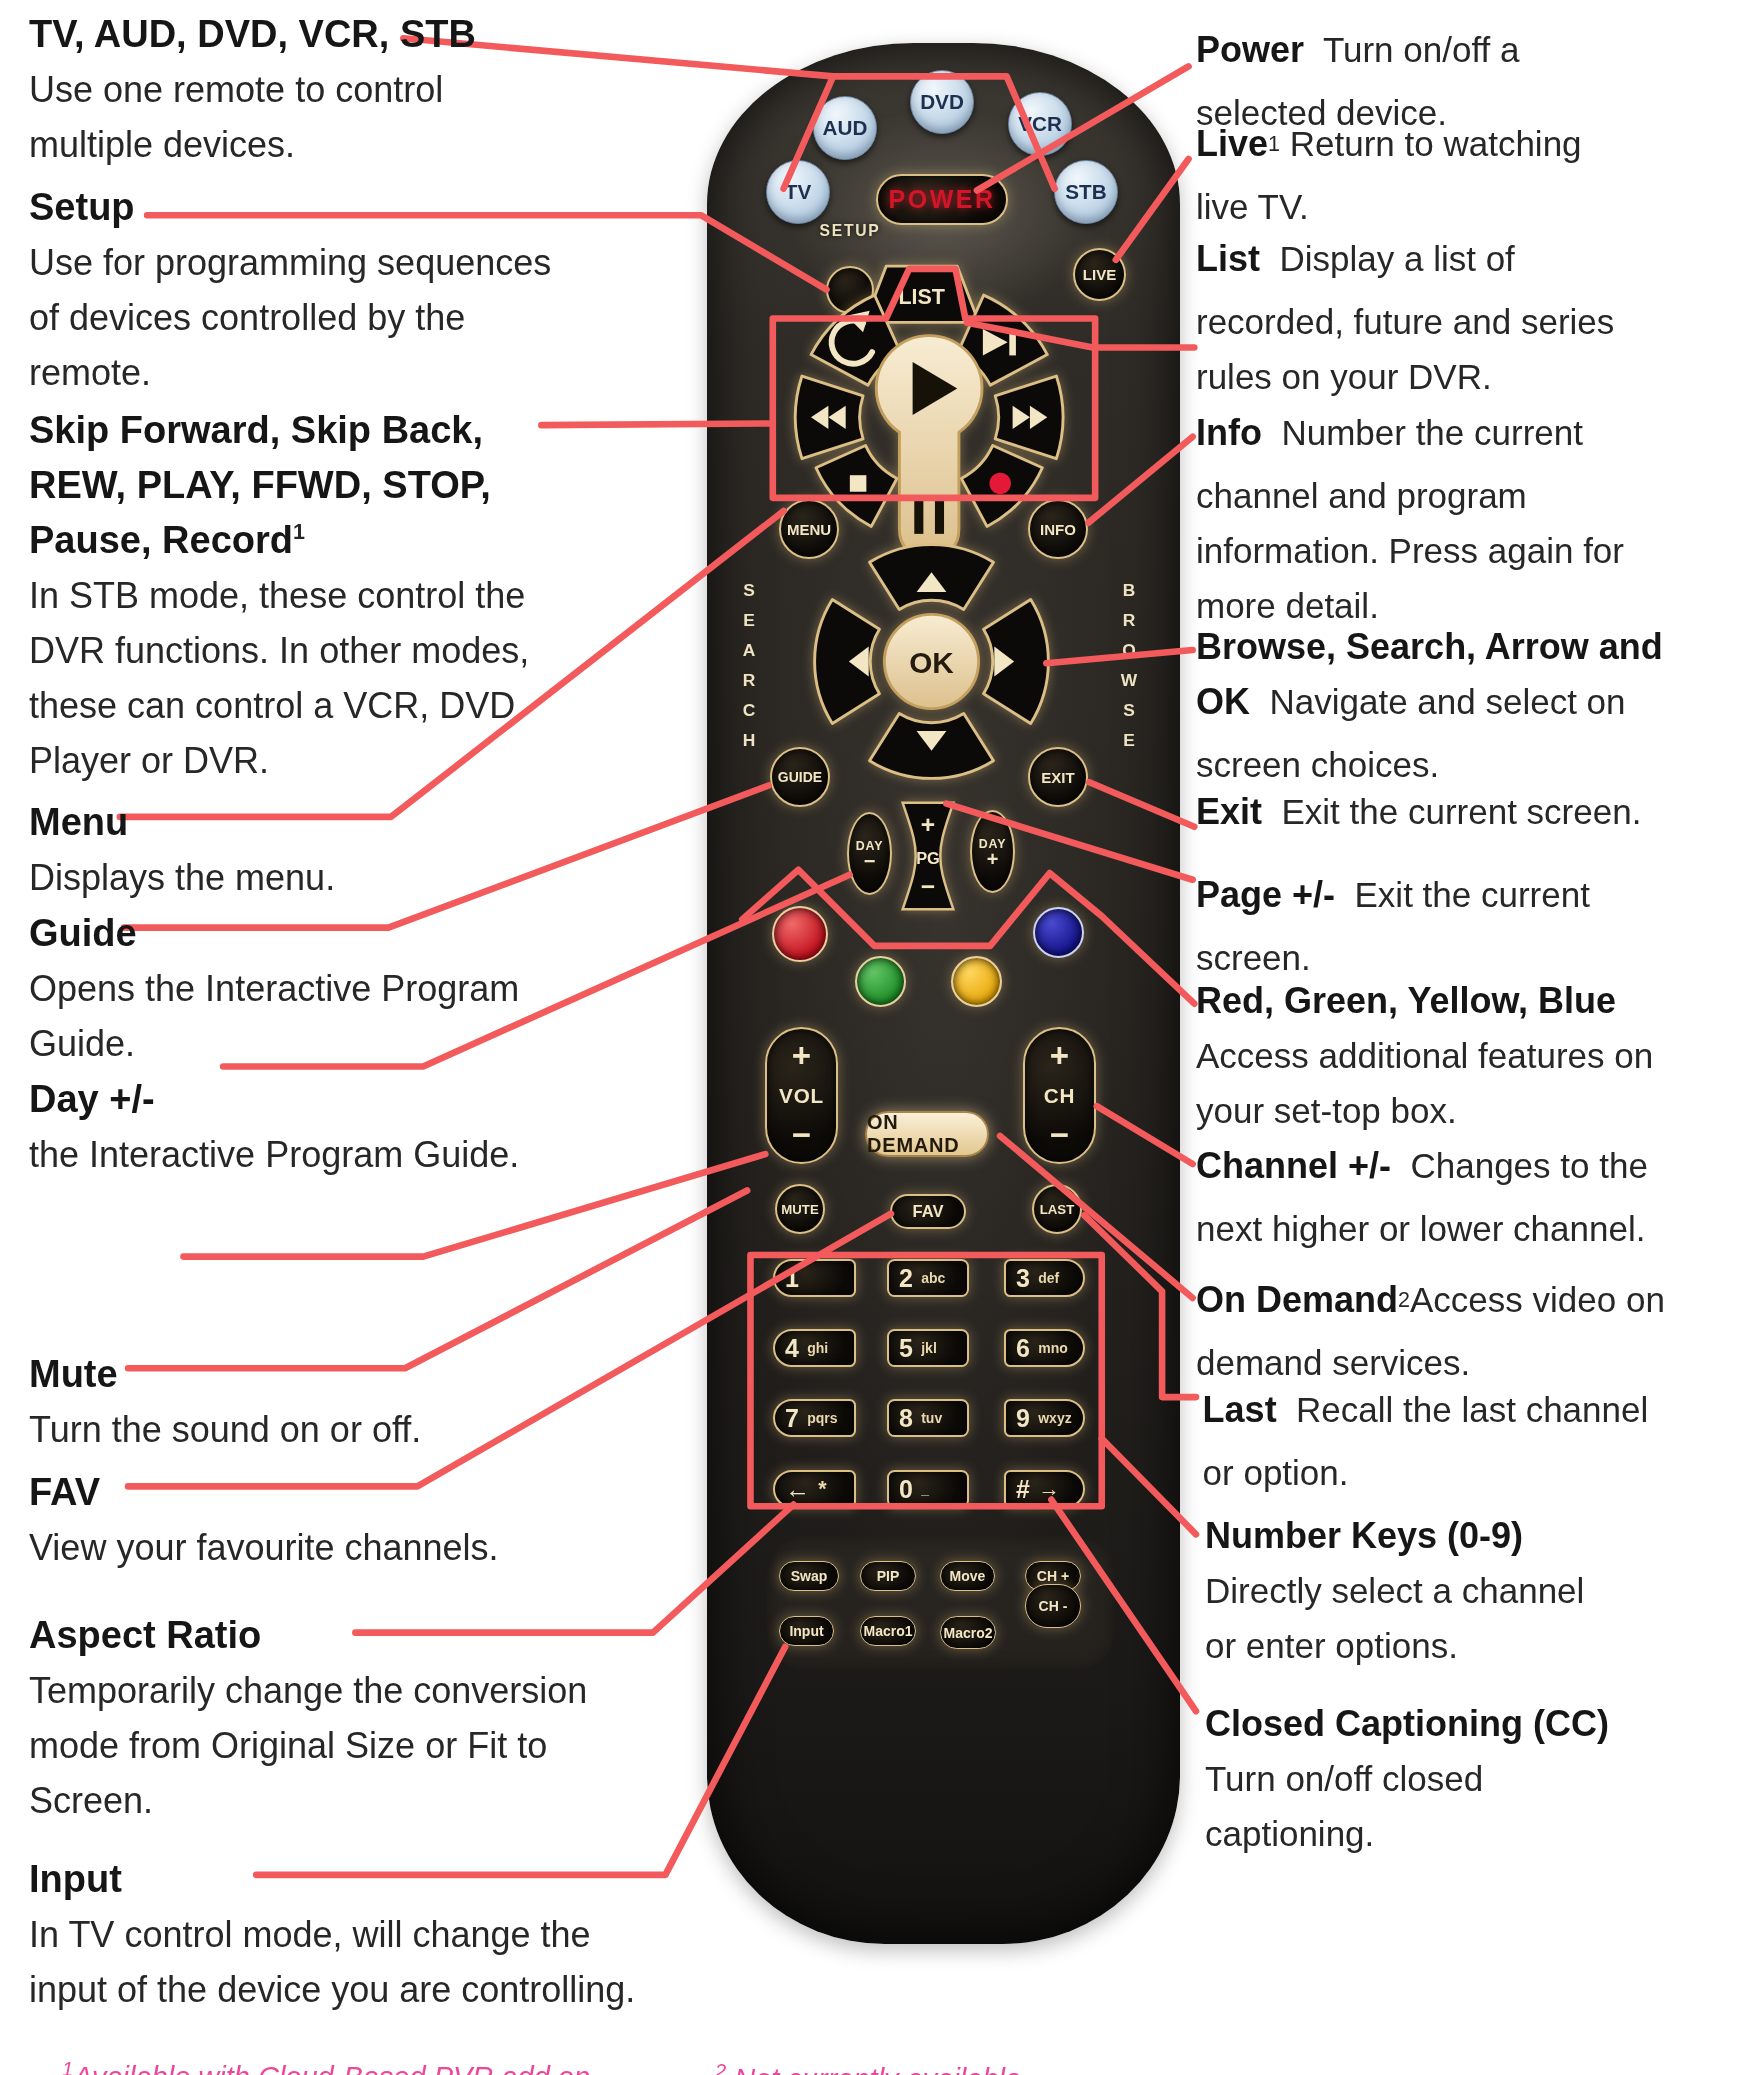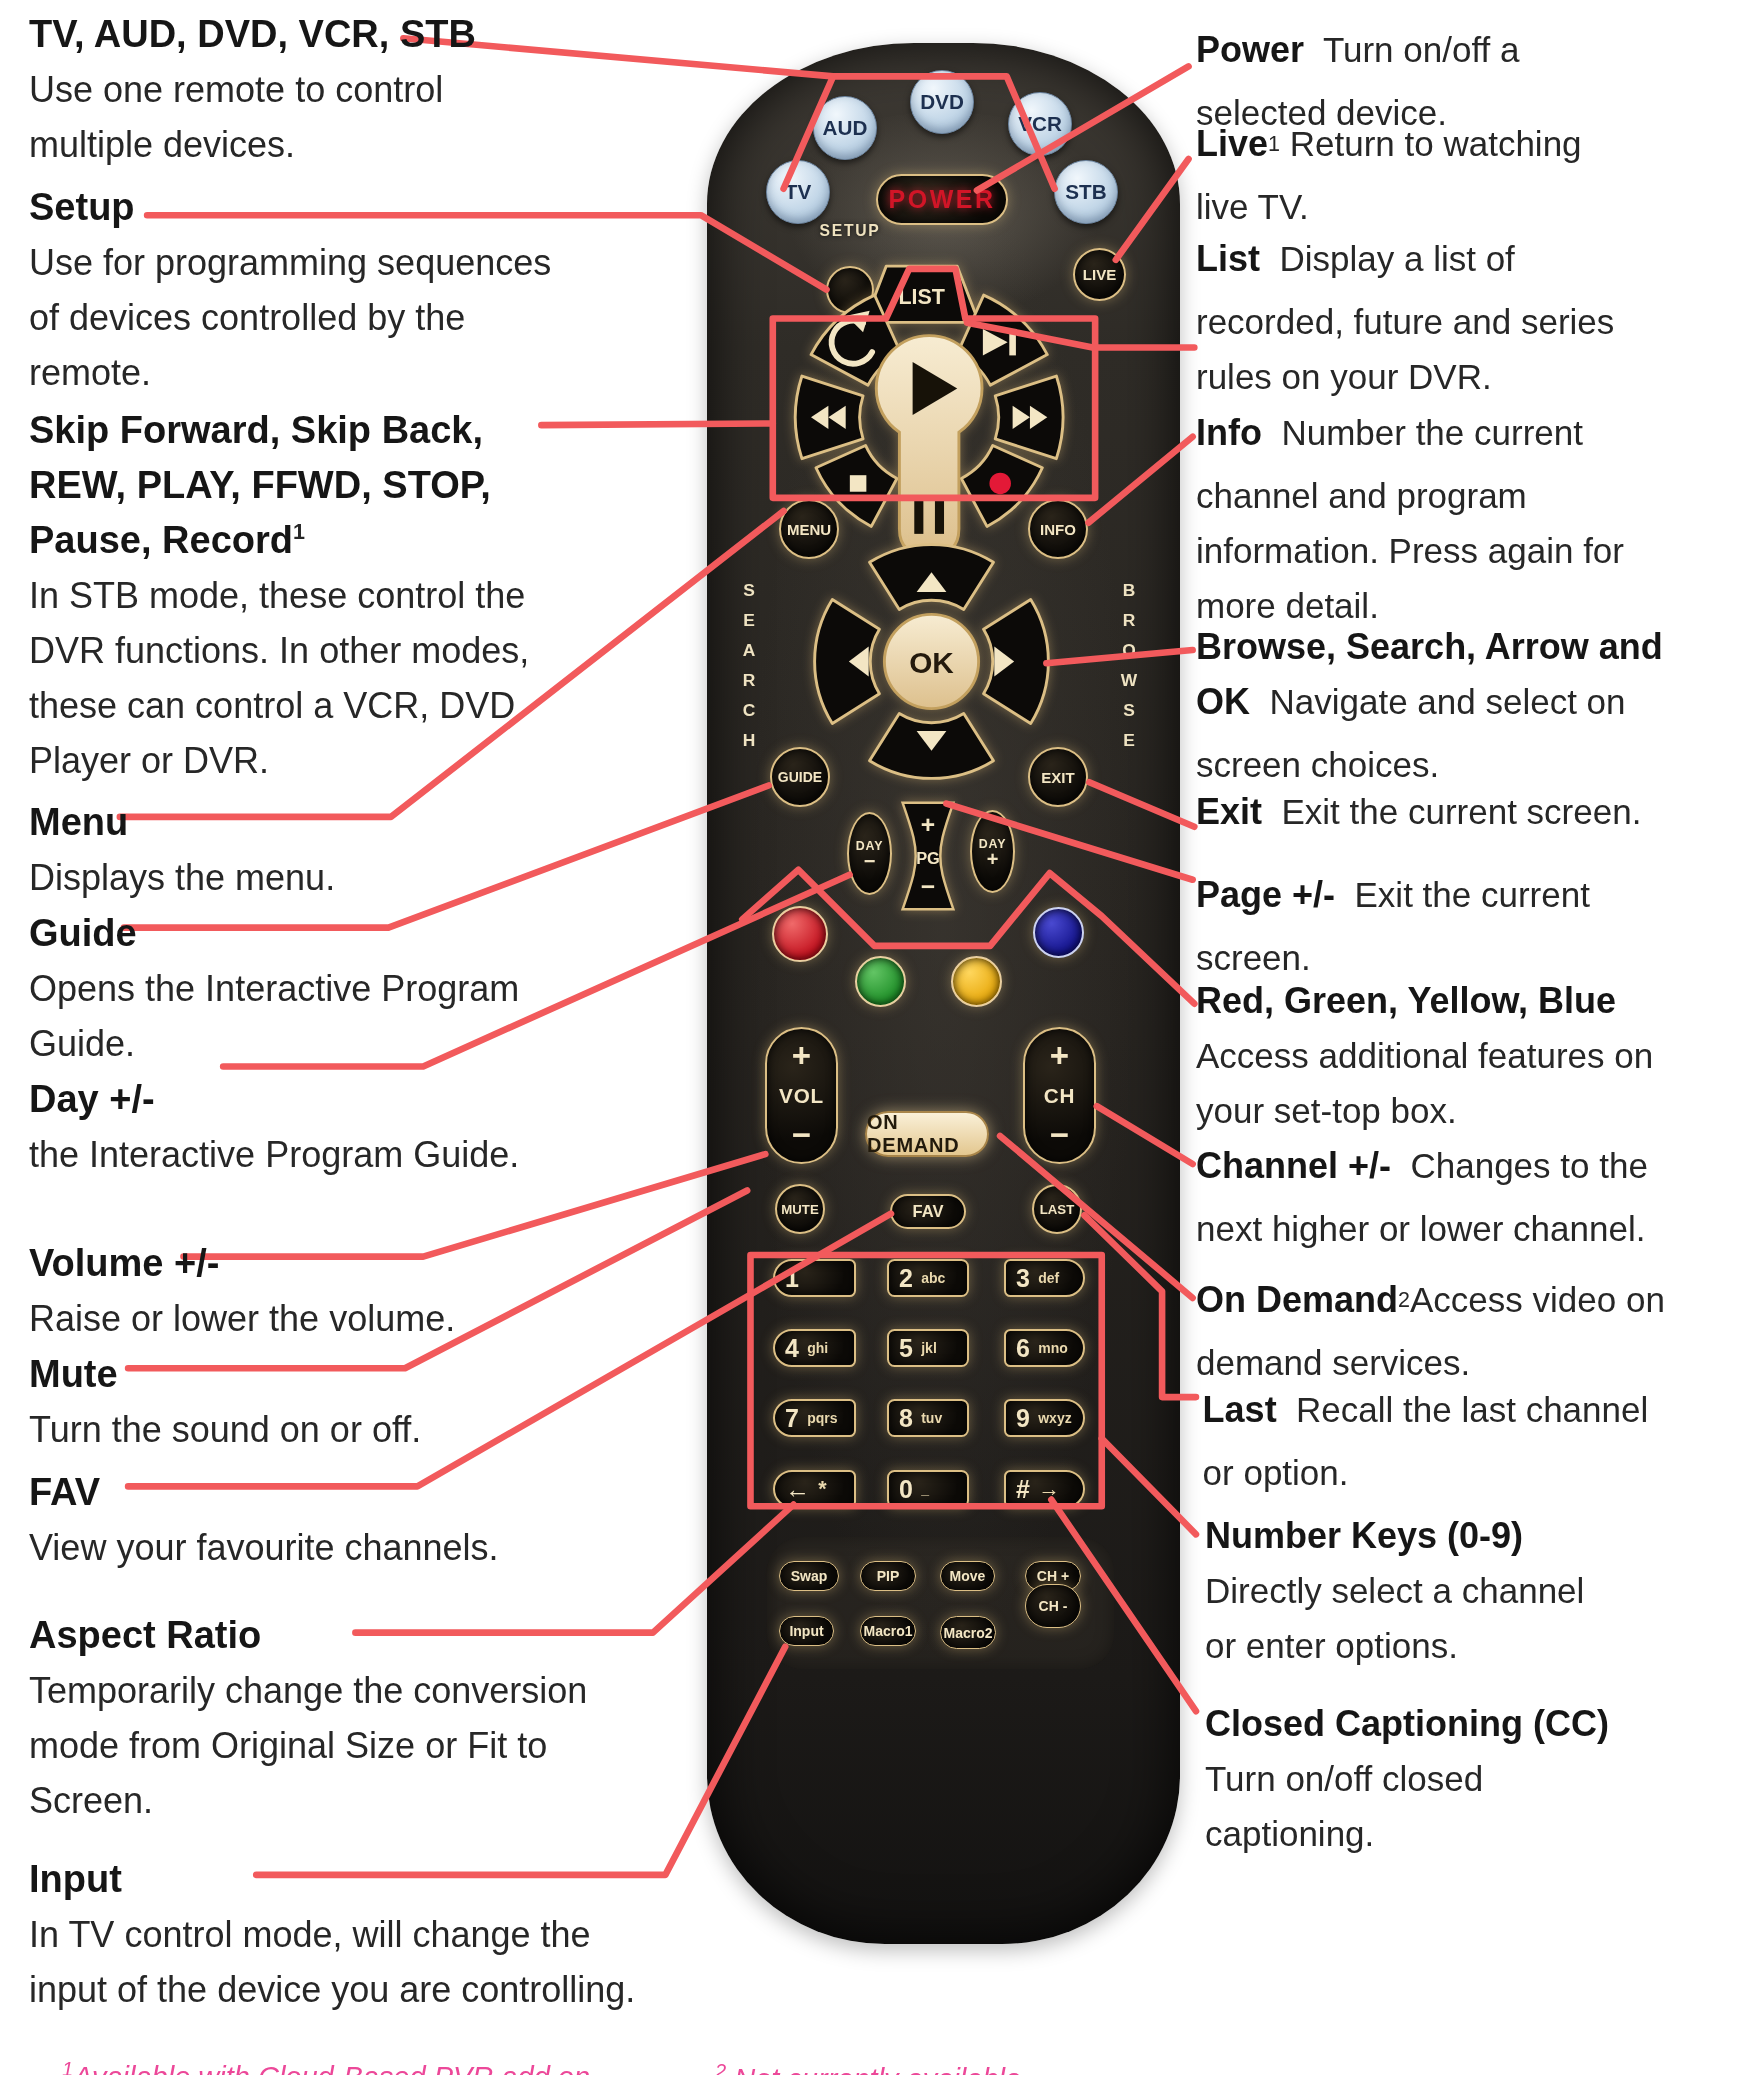--- a/index.html
+++ b/index.html
@@ -300,24 +300,20 @@
     </div>
     <div class="entry" style="top:906px;">
       <div class="lh">Guide</div>
       <div class="lb">Opens the Interactive Program</div>
         <div class="lb">Guide.</div>
     </div>
     <div class="entry" style="top:1072px;">
       <div class="lh">Day +/-</div>
         <div class="lb">the Interactive Program Guide.</div>
     </div>
-    <div class="entry" style="top:1236px;">
-      <div class="lh">Volume +/-</div>
-      <div class="lb">Raise or lower the volume.</div>
-    </div>
     <div class="entry" style="top:1347px;">
       <div class="lh">Mute</div>
       <div class="lb">Turn the sound on or off.</div>
     </div>
     <div class="entry" style="top:1465px;">
       <div class="lh">FAV</div>
       <div class="lb">View your favourite channels.</div>
     </div>
     <div class="entry" style="top:1608px;">
       <div class="lh">Aspect Ratio</div>

